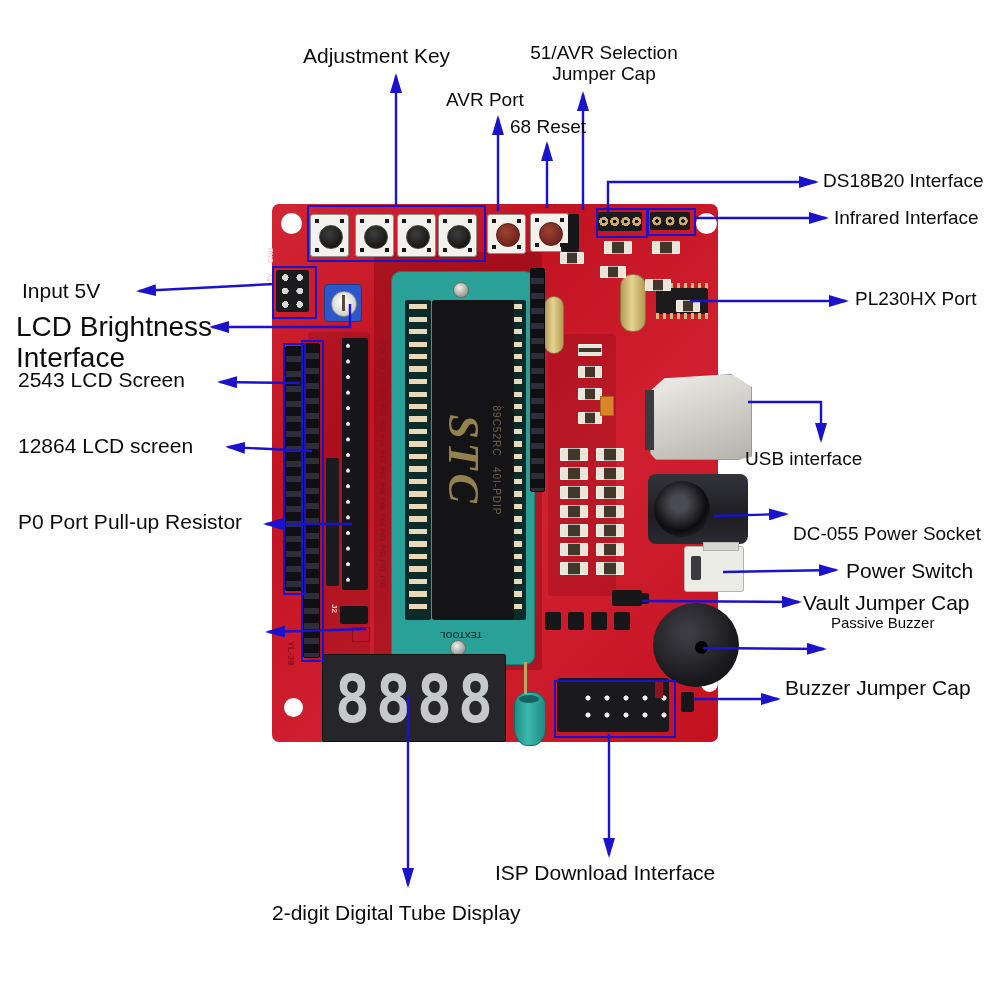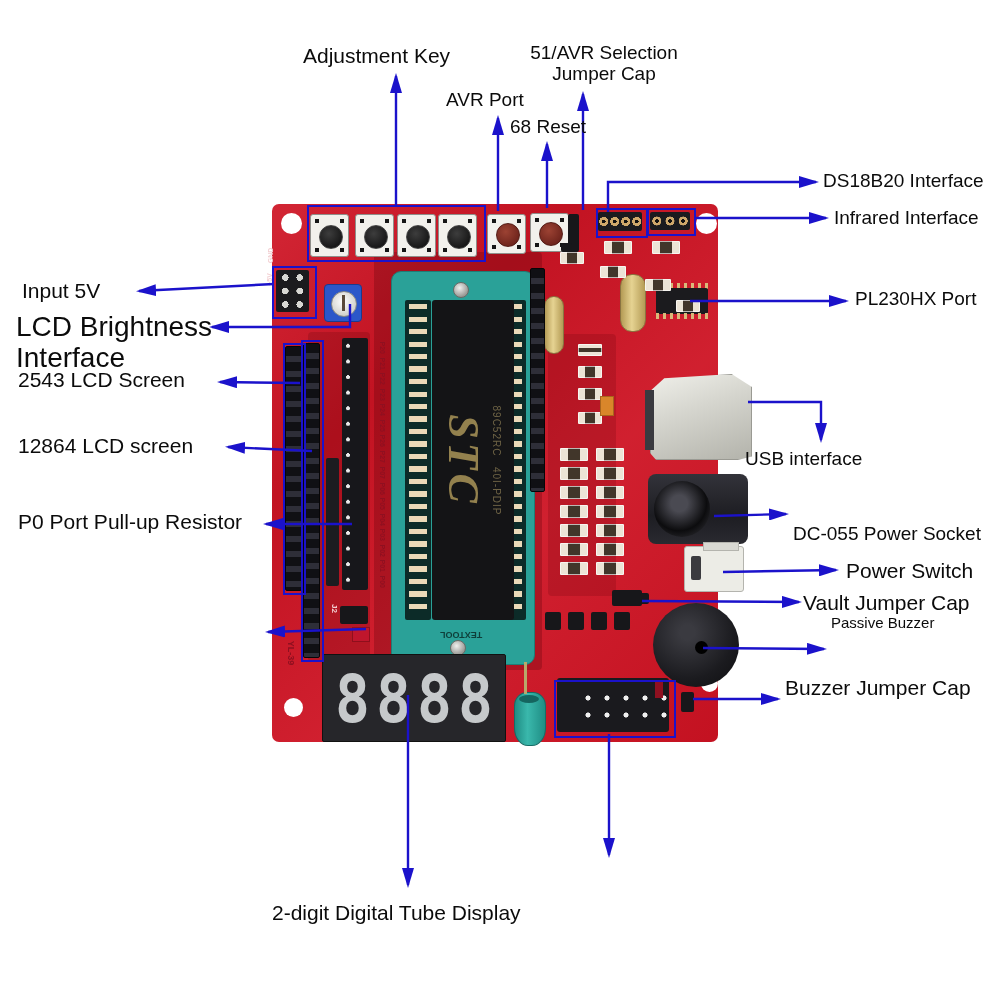--- a/index.html
+++ b/index.html
@@ -302,15 +302,16 @@
   <div class="lbl small" style="left:855px;top:289px;">PL230HX Port</div>
   <div class="lbl small" style="left:745px;top:449px;">
     <span>USB interface</span><br>
   </div>
   <div class="lbl small" style="left:793px;top:505px;margin-top:19px;">DC-055 Power Socket</div>
   <div class="lbl" style="left:18px;top:510px;font-size:21px;">P0 Port Pull-up Resistor</div>
   <div class="lbl" style="left:846px;top:559px;font-size:21px;">Power Switch</div>
   <div class="lbl" style="left:803px;top:591px;font-size:21px;">Vault Jumper Cap</div>
   <div class="lbl" style="left:831px;top:615px;font-size:15px;">Passive Buzzer</div>
   <div class="lbl" style="left:785px;top:676px;font-size:21px;">Buzzer Jumper Cap</div>
+  <div class="lbl" style="left:495px;top:861px;font-size:21px;">ISP Download Interface</div>
   <div class="lbl" style="left:272px;top:901px;font-size:21px;">2-digit Digital Tube Display</div>
 
 </div>
 
 </body></html>

